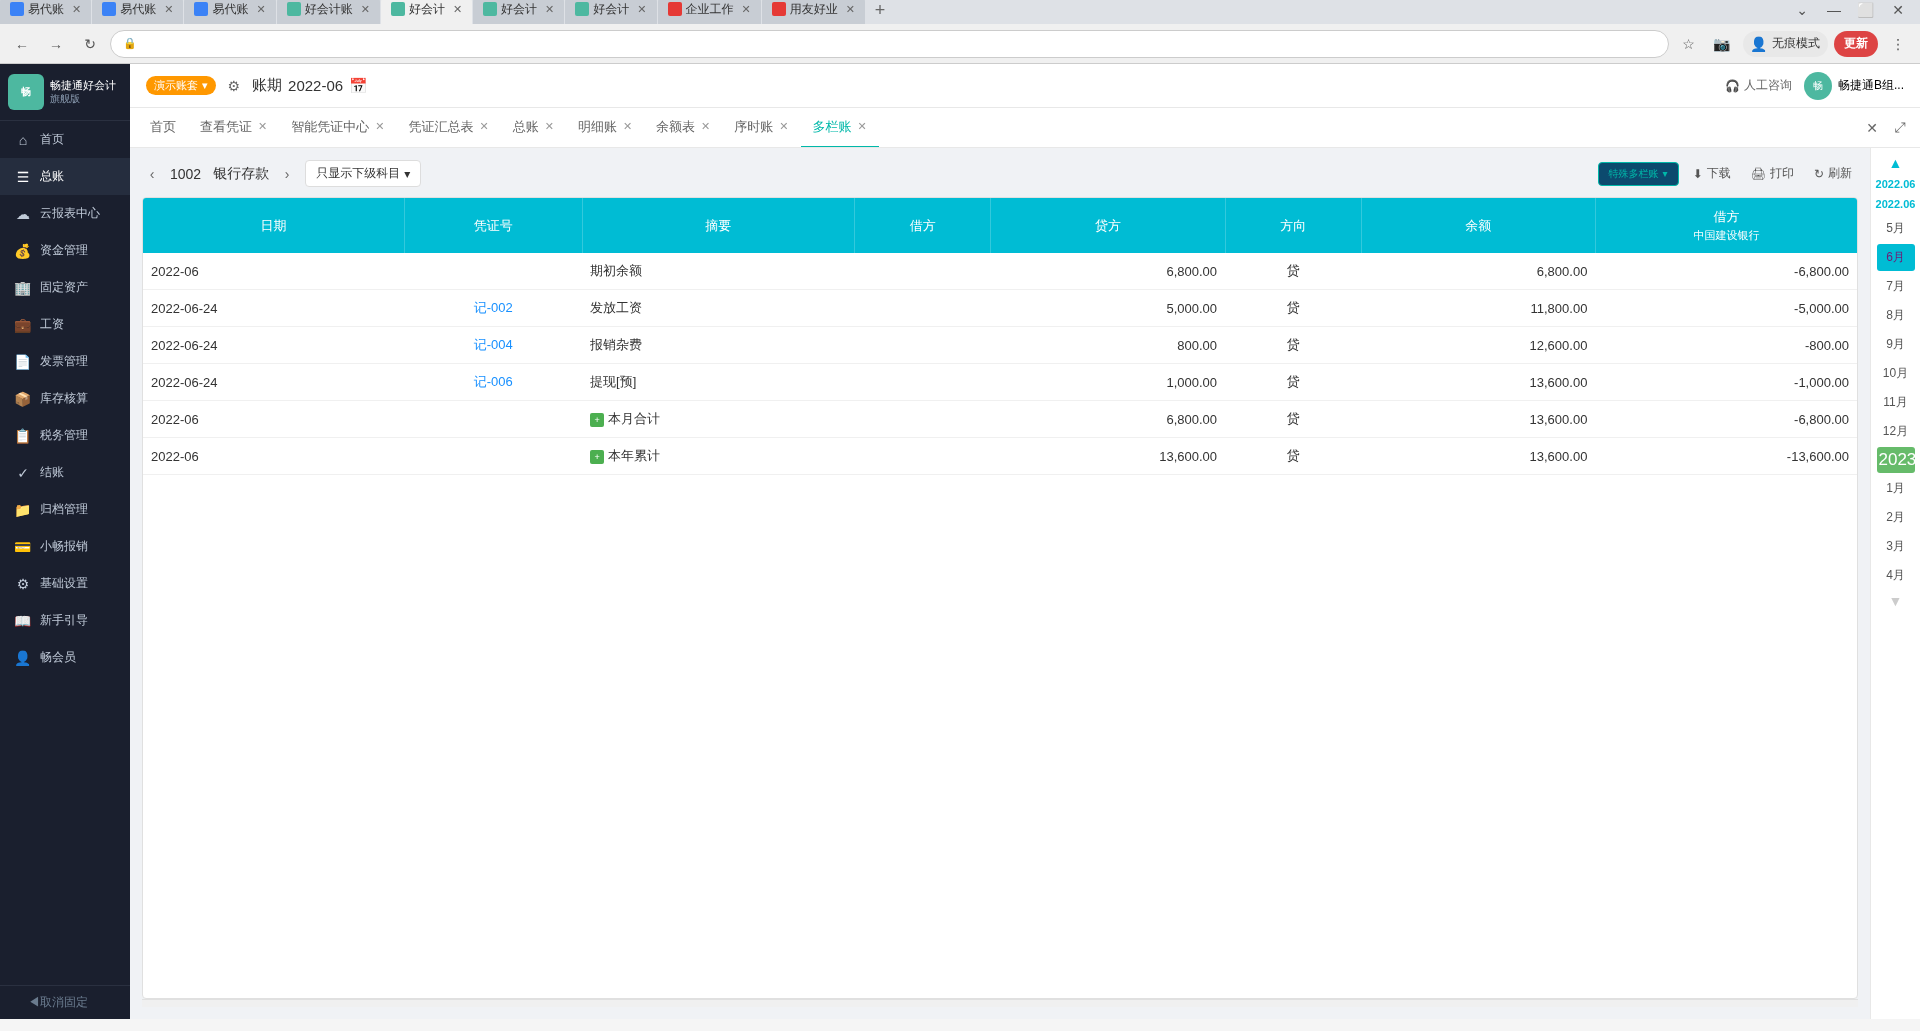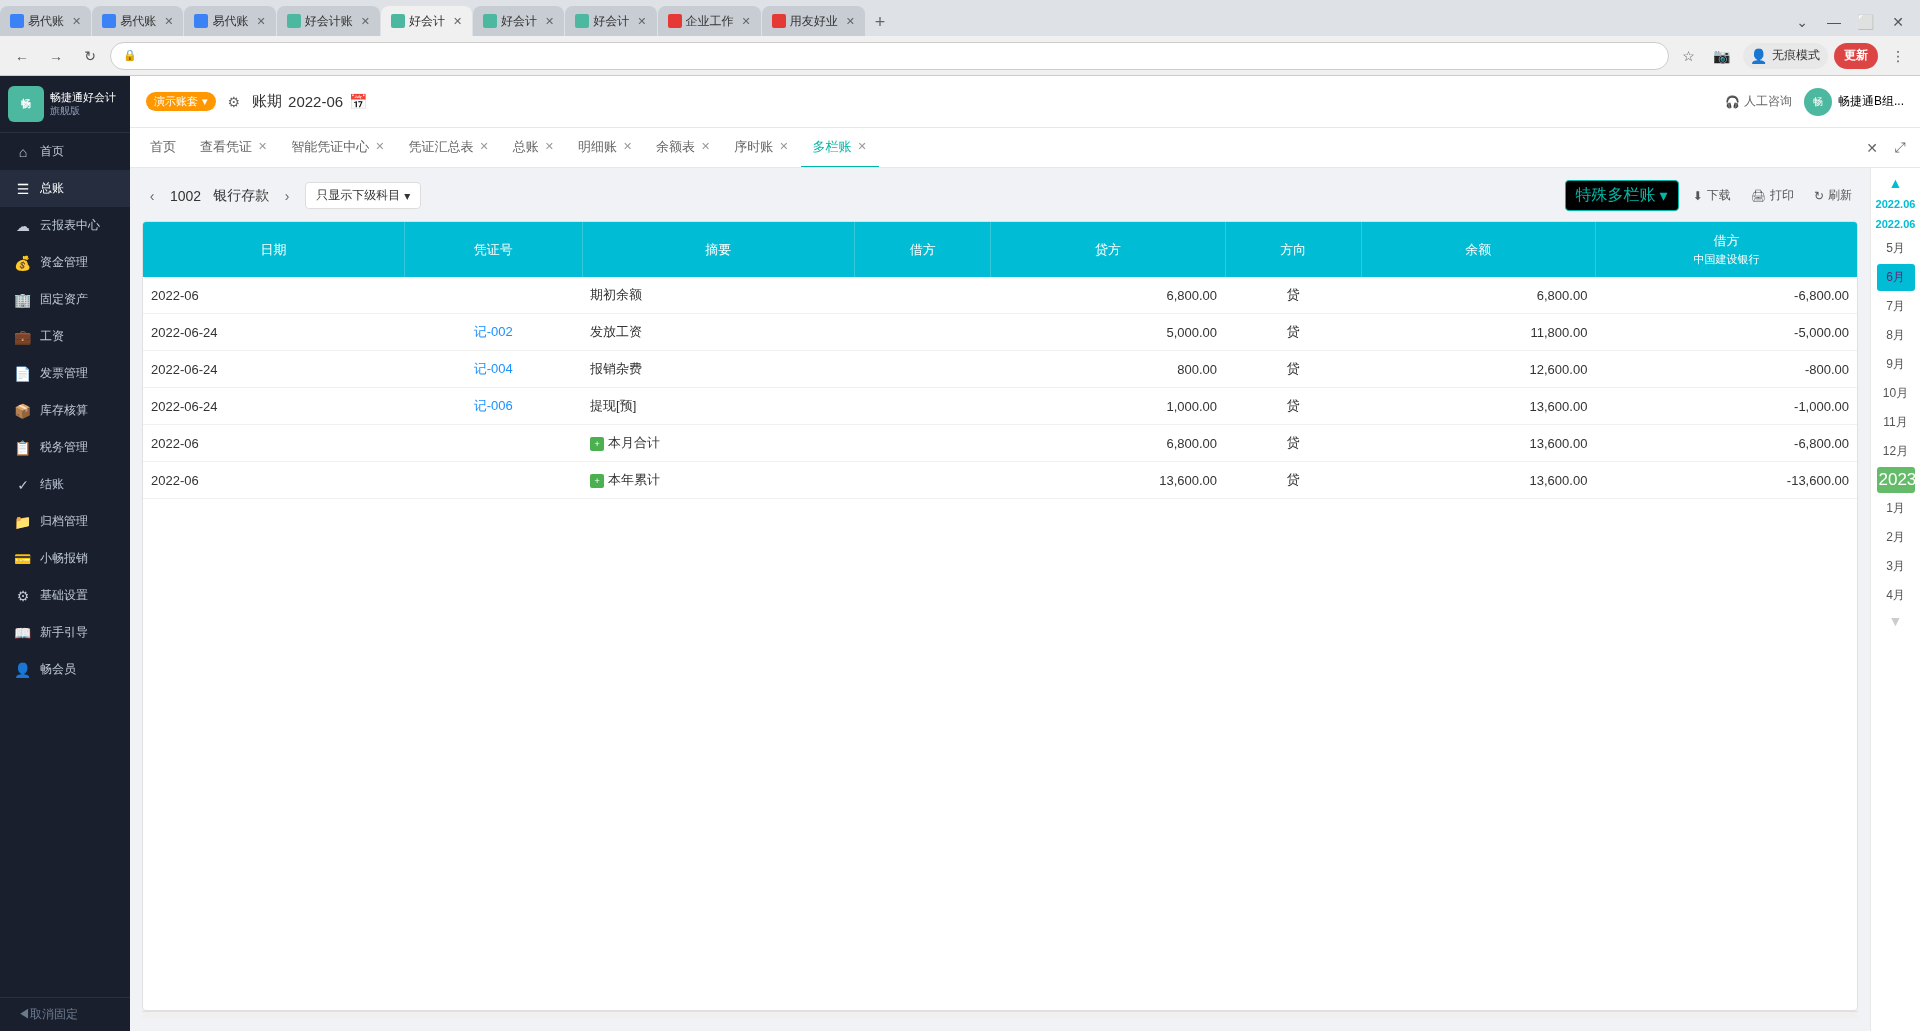--- a/index.html
+++ b/index.html
@@ -1,17 +1,17 @@
 <!DOCTYPE html>
 <html><head>
   <meta charset="utf-8">
   <style>
     * { box-sizing: border-box; margin: 0; padding: 0; }
     body { font-family: 'Microsoft YaHei', Arial, sans-serif; font-size: 12px; background: #f5f5f5; overflow: hidden; width: 1920px; height: 1031px; }
-    .tab-bar { display: flex; align-items: flex-end; height: 36px; background: #dee1e6; padding: 0 0 0 0; }
+    .tab-bar { display: flex; align-items: flex-end; height: 24px; background: #dee1e6; padding: 0 0 0 0; }
     .tab { display: flex; align-items: center; height: 30px; padding: 0 10px; border-radius: 8px 8px 0 0; background: #c8cdd4; font-size: 12px; color: #333; cursor: pointer; max-width: 160px; gap: 4px; margin-right: 1px; }
     .tab.active { background: #f0f0f0; color: #333; }
     .tab-icon { width: 14px; height: 14px; border-radius: 2px; display: inline-block; flex-shrink: 0; }
     .tab-label { flex: 1; overflow: hidden; white-space: nowrap; text-overflow: ellipsis; font-size: 12px; }
     .tab-close { margin-left: 4px; color: #666; font-size: 11px; flex-shrink: 0; }
     .tab-new { width: 28px; height: 28px; display: flex; align-items: center; justify-content: center; font-size: 18px; color: #666; cursor: pointer; }
     .tab-controls { display: flex; align-items: center; margin-left: auto; gap: 4px; padding-right: 8px; }
     .tab-ctrl-btn { width: 28px; height: 28px; display: flex; align-items: center; justify-content: center; color: #555; font-size: 14px; cursor: pointer; }
 
     .address-bar { display: flex; align-items: center; height: 40px; background: #f0f0f0; padding: 0 8px; gap: 6px; border-bottom: 1px solid #ccc; }
@@ -28,27 +28,27 @@
     .sidebar { width: 130px; background: #1a1f2e; display: flex; flex-direction: column; flex-shrink: 0; }
     .sidebar-header { padding: 10px 8px; display: flex; align-items: center; gap: 6px; background: #1a1f2e; border-bottom: 1px solid #2a3040; }
     .logo-icon { width: 36px; height: 36px; background: #4db8a0; border-radius: 6px; display: flex; align-items: center; justify-content: center; color: white; font-size: 10px; font-weight: bold; flex-shrink: 0; }
     .logo-text { color: #fff; font-size: 11px; line-height: 1.3; }
     .logo-sub { color: #8a9bb0; font-size: 10px; }
     .sidebar-nav { flex: 1; overflow-y: auto; }
     .nav-item { display: flex; align-items: center; gap: 8px; padding: 10px 14px; color: #c0cad8; cursor: pointer; font-size: 13px; }
     .nav-item.active { background: #252d3e; color: #fff; }
     .nav-item .nav-icon { font-size: 14px; width: 18px; text-align: center; }
     .nav-item .nav-label { font-size: 12px; }
-    .sidebar-footer { padding: 8px 18px; color: #6a7b8e; font-size: 12px; cursor: pointer; display: flex; align-items: flex-end; gap: 6px; border-top: 1px solid #2a3040; }
+    .sidebar-footer { padding: 8px 28px; color: #6a7b8e; font-size: 12px; cursor: pointer; display: flex; align-items: flex-end; gap: 6px; border-top: 1px solid #2a3040; }
 
     
     .main-content { flex: 1; display: flex; flex-direction: column; background: #f0f2f5; overflow: hidden; }
 
     
-    .top-bar { background: white; padding: 0 16px; height: 52px; display: flex; align-items: center; justify-content: space-between; border-bottom: 1px solid #e8e8e8; flex-shrink: 0; gap: 40px; }
+    .top-bar { background: white; padding: 0 16px; height: 44px; display: flex; align-items: center; justify-content: space-between; border-bottom: 1px solid #e8e8e8; flex-shrink: 0; gap: 40px; }
     .top-bar-left { display: flex; align-items: center; gap: 12px; }
     .demo-badge { background: #ff9800; color: white; padding: 2px 8px; border-radius: 10px; font-size: 11px; display: flex; align-items: center; gap: 4px; }
     .period-info { display: flex; align-items: center; gap: 6px; font-size: 15px; color: #333; }
     .period-icon { color: #666; }
     .top-bar-right { display: flex; align-items: center; gap: 12px; }
     .consult-btn { display: flex; align-items: center; gap: 4px; color: #666; font-size: 12px; cursor: pointer; }
     .user-badge { display: flex; align-items: center; gap: 6px; }
     .user-avatar { width: 28px; height: 28px; border-radius: 50%; background: #4db8a0; display: flex; align-items: center; justify-content: center; color: white; font-size: 10px; }
     .settings-icon { color: #666; font-size: 14px; cursor: pointer; }
 
@@ -63,21 +63,21 @@
 
     
     .page-body { flex: 1; display: flex; overflow: hidden; }
     .ledger-area { flex: 1; overflow: hidden; display: flex; flex-direction: column; padding: 12px; }
 
     
     .account-nav { display: flex; align-items: center; gap: 8px; margin-bottom: 10px; }
     .account-prev, .account-next { width: 20px; height: 20px; display: flex; align-items: center; justify-content: center; color: #666; cursor: pointer; font-size: 14px; }
     .filter-dropdown { display: flex; align-items: center; gap: 4px; padding: 4px 10px; border: 1px solid #ddd; border-radius: 4px; cursor: pointer; font-size: 12px; color: #333; background: white; }
     .toolbar-right { margin-left: auto; display: flex; align-items: center; gap: 8px; }
-    .special-col-btn { padding: 4px 10px; border: 1px solid #00b8a9; border-radius: 4px; color: #00b8a9; font-size: 16px; cursor: pointer; display: flex; align-items: center; gap: 4px; background: #000000; }
+    .special-col-btn { padding: 4px 10px; border: 1px solid #00b8a9; border-radius: 4px; color: #00b8a9; font-size: 10px; cursor: pointer; display: flex; align-items: center; gap: 4px; background: #0c4a6e; }
     .toolbar-btn { display: flex; align-items: center; gap: 4px; color: #555; font-size: 12px; cursor: pointer; padding: 4px 6px; }
 
     
     .ledger-table { flex: 1; overflow: auto; border: 1px solid #e0e0e0; border-radius: 4px; background: white; }
     table { width: 100%; border-collapse: collapse; }
     thead tr { background: #00bcd4; }
     thead th { color: white; padding: 10px 8px; text-align: center; font-size: 13px; font-weight: normal; border-right: 1px solid rgba(255,255,255,0.2); }
     thead th:last-child { border-right: none; }
     .th-multi { display: flex; flex-direction: column; align-items: center; }
     .th-main { font-size: 13px; }

